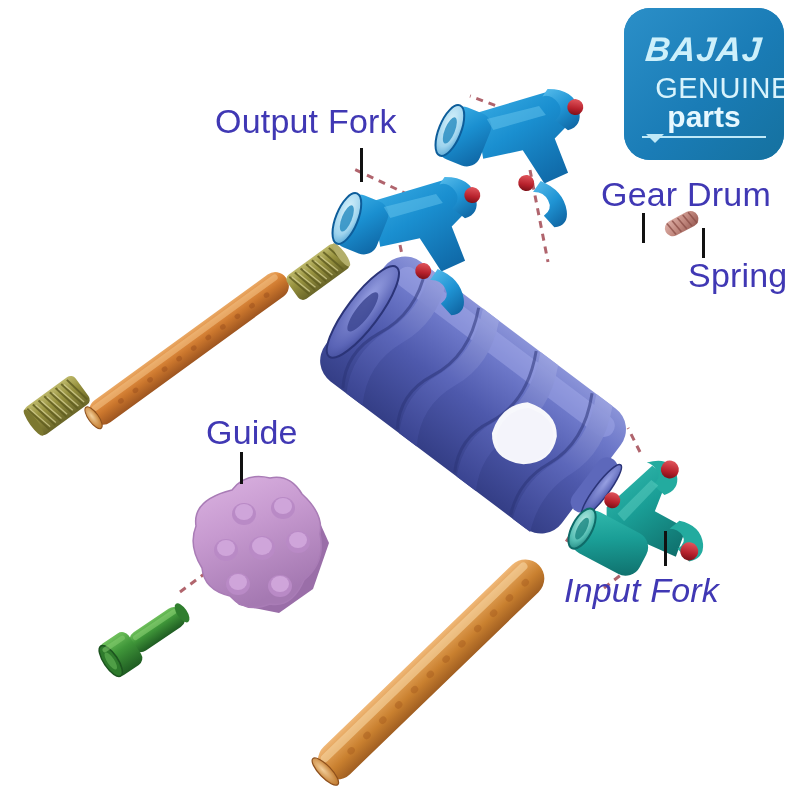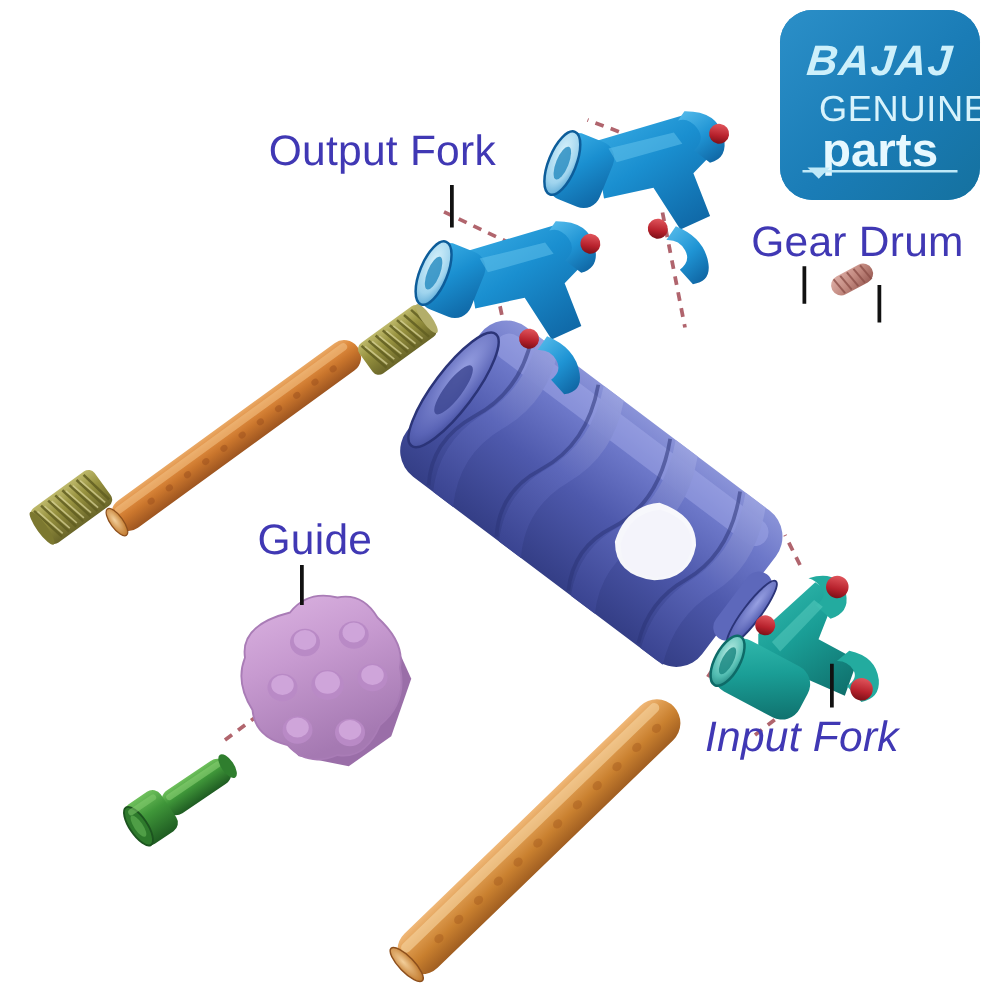--- a/index.html
+++ b/index.html
@@ -74,21 +74,21 @@
   #logo-genuine {
     top: 66px;
     font-size: 29px;
     font-weight: 400;
     letter-spacing: 0.5px;
     color: #d8f3fc;
     padding-left: 19px;
   }
   #logo-parts {
     top: 94px;
-    font-size: 38px;
+    font-size: 30px;
     font-weight: 700;
     letter-spacing: 0px;
     color: #e6f8ff;
   }
   #logo-rule {
     position: absolute;
     left: 18px;
     top: 128px;
     width: 124px;
     height: 2px;
@@ -456,20 +456,21 @@
 
 
   <div class="leader" style="left:360px; top:148px; height:34px;"></div>
   <div class="leader" style="left:642px; top:213px; height:30px;"></div>
   <div class="leader" style="left:702px; top:228px; height:30px;"></div>
   <div class="leader" style="left:240px; top:452px; height:32px;"></div>
   <div class="leader" style="left:664px; top:531px; height:35px;"></div>
 
   <div class="label" style="left:215px; top:104px;text-align:center;">Output Fork</div>
   <div class="label" style="left:601px; top:177px;">Gear Drum</div>
+  <div class="label" style="left:688px; top:258px;">Spring</div>
   <div class="label" style="left:182px; top:415px;margin-left:24px;">Guide</div>
   <div class="label" style="left:564px; top:573px;font-style:italic;">Input Fork</div>
 
   <div id="logo-badge">
     <div id="logo-inner"></div>
     <div class="logo-text" id="logo-bajaj">BAJAJ</div>
     <div class="logo-text" id="logo-genuine">GENUINE</div>
     <div class="logo-text" id="logo-parts">parts</div>
     <div id="logo-tick"></div>
     <div id="logo-rule"></div>

